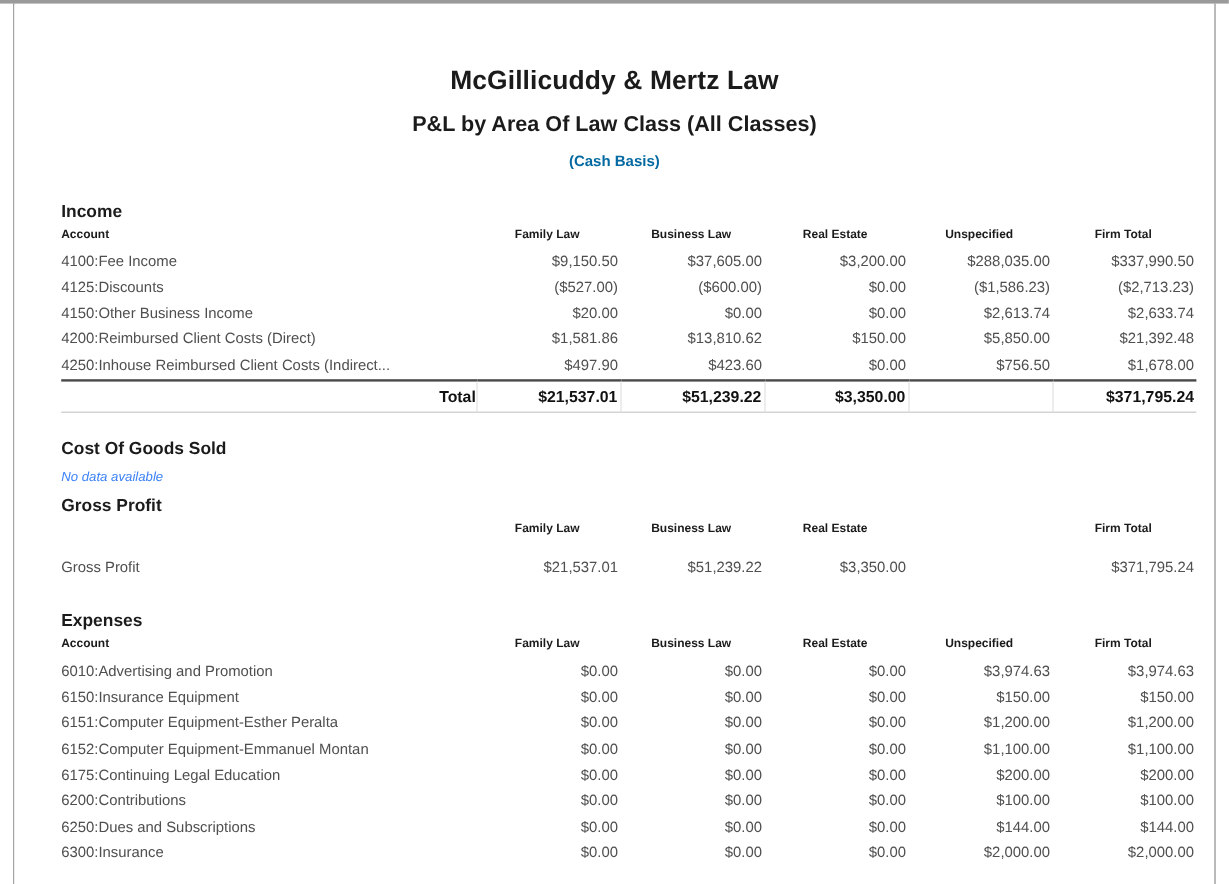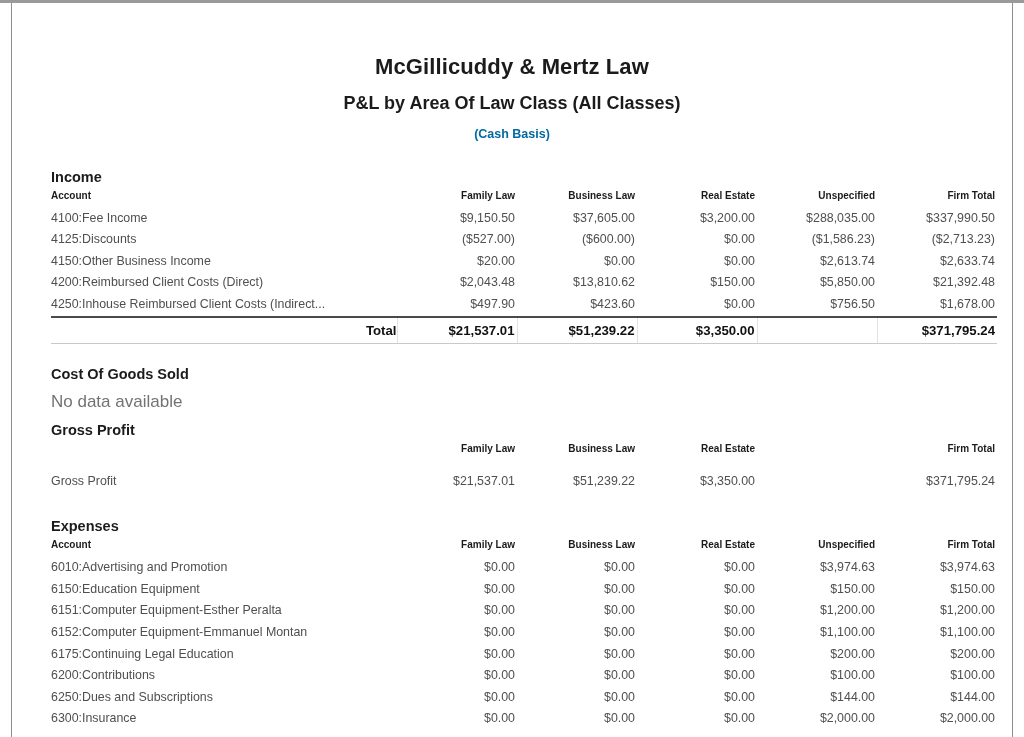--- a/index.html
+++ b/index.html
@@ -79,22 +79,23 @@
   .section { margin: 0 0 0 0; }
 
   .section-title {
     font-size: 14.5px;
     font-weight: bold;
     color: #1b1b1b;
     padding-left: 39px;
   }
 
   .no-data {
-    font-size: 17px;
-    color: #737373;
+    font-size: 11px;
+    font-style: italic;
+    color: #3b82f6;
     padding-left: 39px;
   }
 
   
   table.report {
     width: 946px;
     margin-left: 39px;
     border-collapse: collapse;
     table-layout: fixed;
   }
@@ -114,21 +115,21 @@
   
   tr.col-head th {
     font-size: 10px;
     font-weight: bold;
     color: #1b1b1b;
     height: 22px;
     line-height: 22px;
     padding-bottom: 1px;
   }
   tr.col-head th.acct { text-align: left; }
-  tr.col-head th.num  { text-align: right; padding-right: 2px; margin-top: 36px; }
+  tr.col-head th.num  { padding-right: 2px; margin-top: 36px; }
 
   
   tr.data-row td {
     height: 21.6px;
     line-height: 21.6px;
   }
   tr.data-row td.acct {
     text-align: left;
     text-overflow: clip;
     padding-right: 8px;
@@ -216,21 +217,21 @@
           <tr class="data-row">
             <td class="acct">4150:Other Business Income</td>
             <td class="num">$20.00</td>
             <td class="num">$0.00</td>
             <td class="num">$0.00</td>
             <td class="num">$2,613.74</td>
             <td class="num">$2,633.74</td>
           </tr>
           <tr class="data-row">
             <td class="acct">4200:Reimbursed Client Costs (Direct)</td>
-            <td class="num">$2,043.48</td>
+            <td class="num">$1,581.86</td>
             <td class="num">$13,810.62</td>
             <td class="num">$150.00</td>
             <td class="num">$5,850.00</td>
             <td class="num">$21,392.48</td>
           </tr>
           <tr class="data-row">
             <td class="acct">4250:Inhouse Reimbursed Client Costs (Indirect...</td>
             <td class="num">$497.90</td>
             <td class="num">$423.60</td>
             <td class="num">$0.00</td>
@@ -324,21 +325,21 @@
         <tbody>
           <tr class="data-row">
             <td class="acct">6010:Advertising and Promotion</td>
             <td class="num">$0.00</td>
             <td class="num">$0.00</td>
             <td class="num">$0.00</td>
             <td class="num">$3,974.63</td>
             <td class="num">$3,974.63</td>
           </tr>
           <tr class="data-row">
-            <td class="acct">6150:Education Equipment</td>
+            <td class="acct">6150:Insurance Equipment</td>
             <td class="num">$0.00</td>
             <td class="num">$0.00</td>
             <td class="num">$0.00</td>
             <td class="num">$150.00</td>
             <td class="num">$150.00</td>
           </tr>
           <tr class="data-row">
             <td class="acct">6151:Computer Equipment-Esther Peralta</td>
             <td class="num">$0.00</td>
             <td class="num">$0.00</td>

